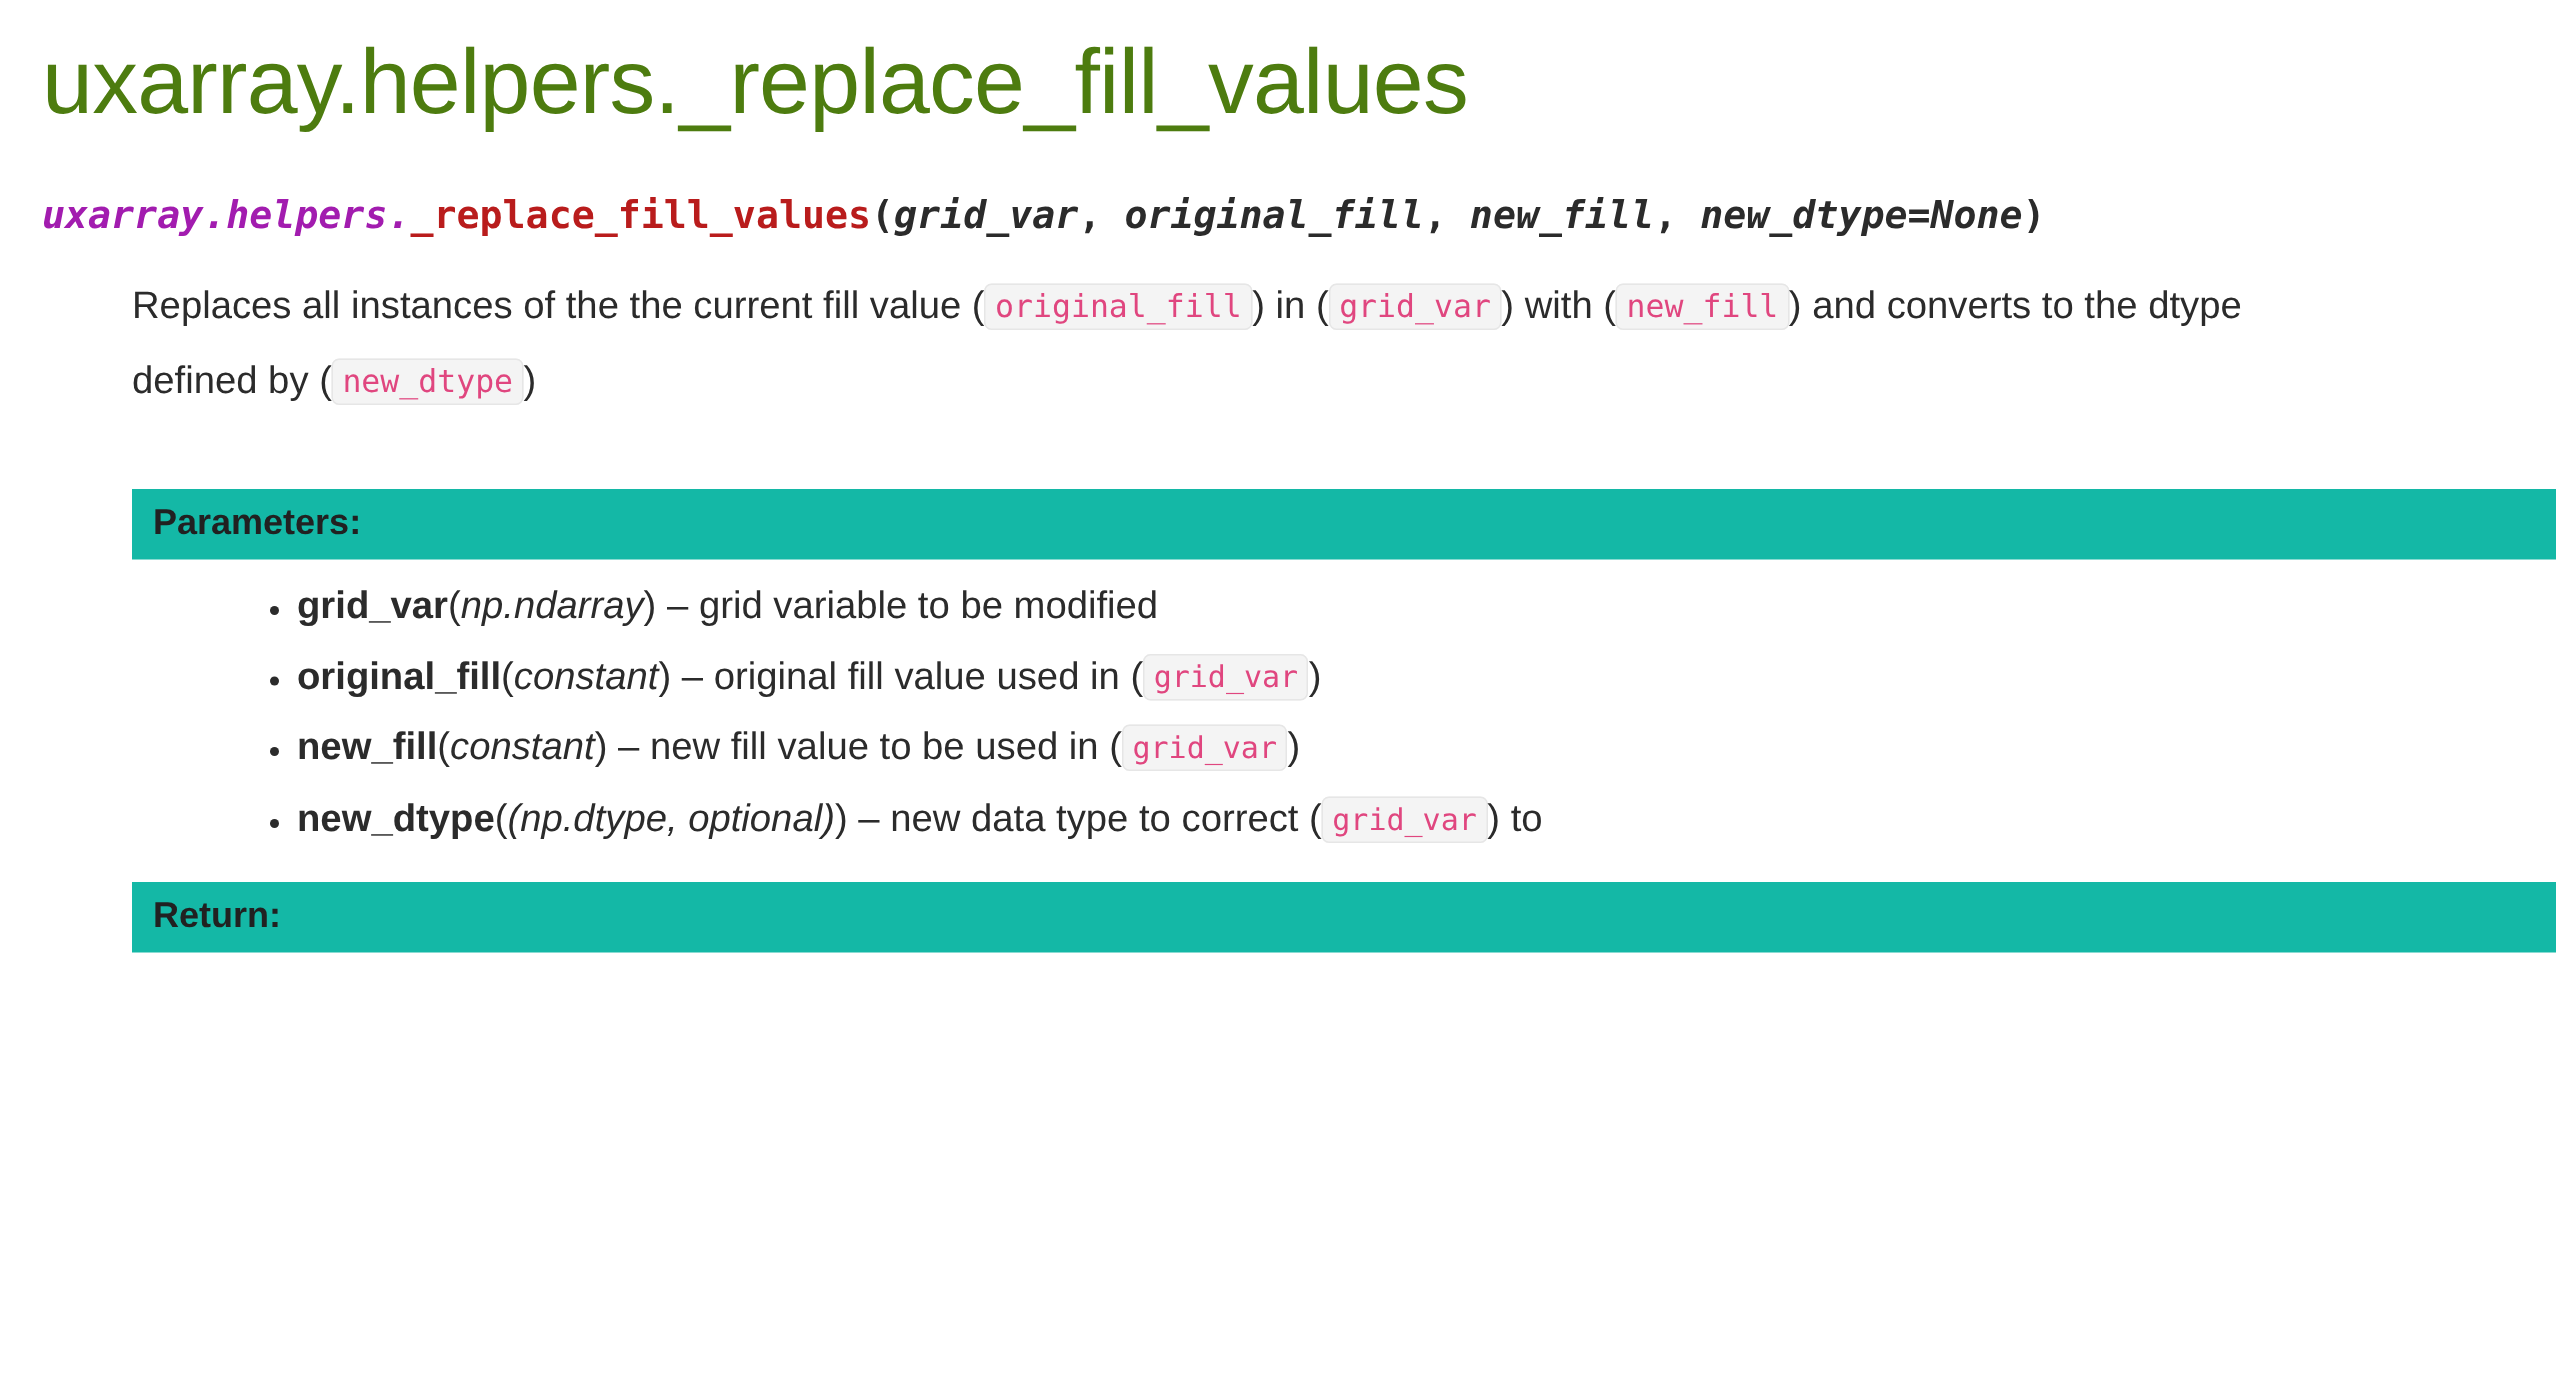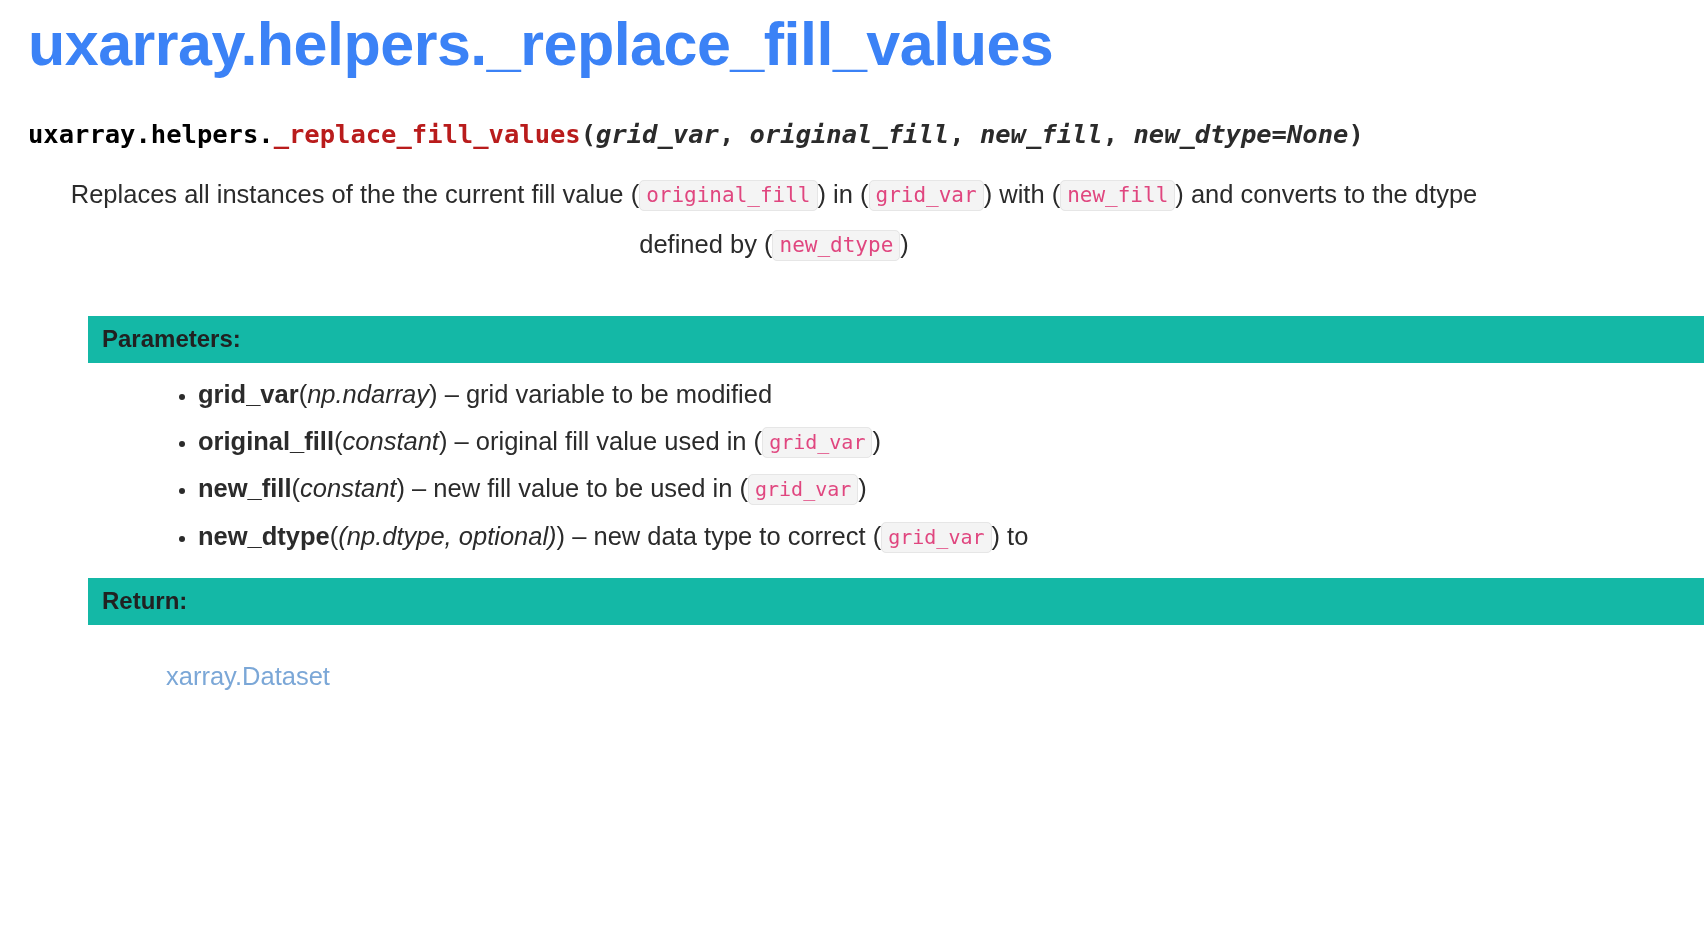--- a/index.html
+++ b/index.html
@@ -19,51 +19,50 @@
     width: 1704px;
     height: 926px;
     box-sizing: border-box;
     padding: 0 28px;
   }
 
   
   .page-title {
     font-family: "Liberation Sans", sans-serif;
     font-size: 61px;
-    font-weight: 700;
-    color: #3b82f6;
+    font-weight: 400;
+    color: #4d7c0f;
     letter-spacing: -0.5px;
     line-height: 1.0;
     margin: 0;
-    padding-top: 14px;
+    padding-top: 24px;
   }
 
   
   .signature {
     font-family: "DejaVu Sans Mono", "Liberation Mono", monospace;
     font-size: 25.5px;
     font-weight: 700;
     line-height: 1.68;
     color: #2b2b2b;
     margin-top: 38px;
     word-spacing: 0;
   }
-  .sig-prefix { color: #000000; }
+  .sig-prefix { color: #a21caf; font-style: italic; }
   .sig-name   { color: #b91c1c; }
   .sig-punct  { color: #2b2b2b; }
   .sig-param  { font-style: italic; color: #2b2b2b; }
 
   
   .desc {
-    margin: 14px 0 0 36px;
+    margin: 14px 0 0 60px;
     font-size: 25.5px;
     line-height: 1.96;
     color: #2b2b2b;
     max-width: 1420px;
-    text-align: center;
   }
 
   
   code.lit {
     font-family: "DejaVu Sans Mono", "Liberation Mono", monospace;
     font-size: 21px;
     color: #e0467f;
     background: #f4f4f4;
     border: 1px solid #e6e6e6;
     border-radius: 5px;
@@ -164,18 +163,15 @@
         </li>
       </ul>
     </div>
   </div>
 
   <div class="field" id="field-returns">
     <div class="field-name">Return:</div>
   </div>
 
   <div class="field" id="field-rtype">
-    <div class="field-body rtype-body">
-      <a class="ref" href="#">xarray.Dataset</a>
-    </div>
   </div>
 
 </div>
 
 </body></html>

